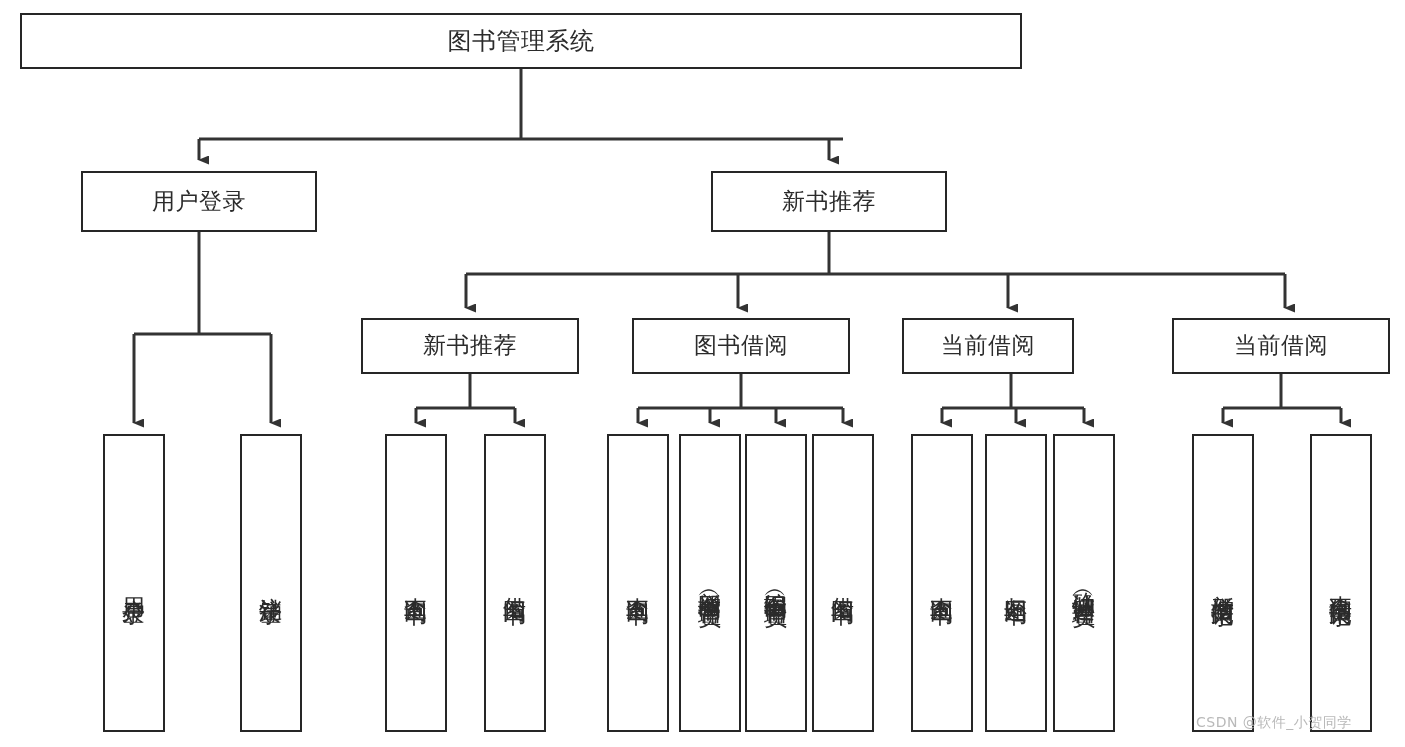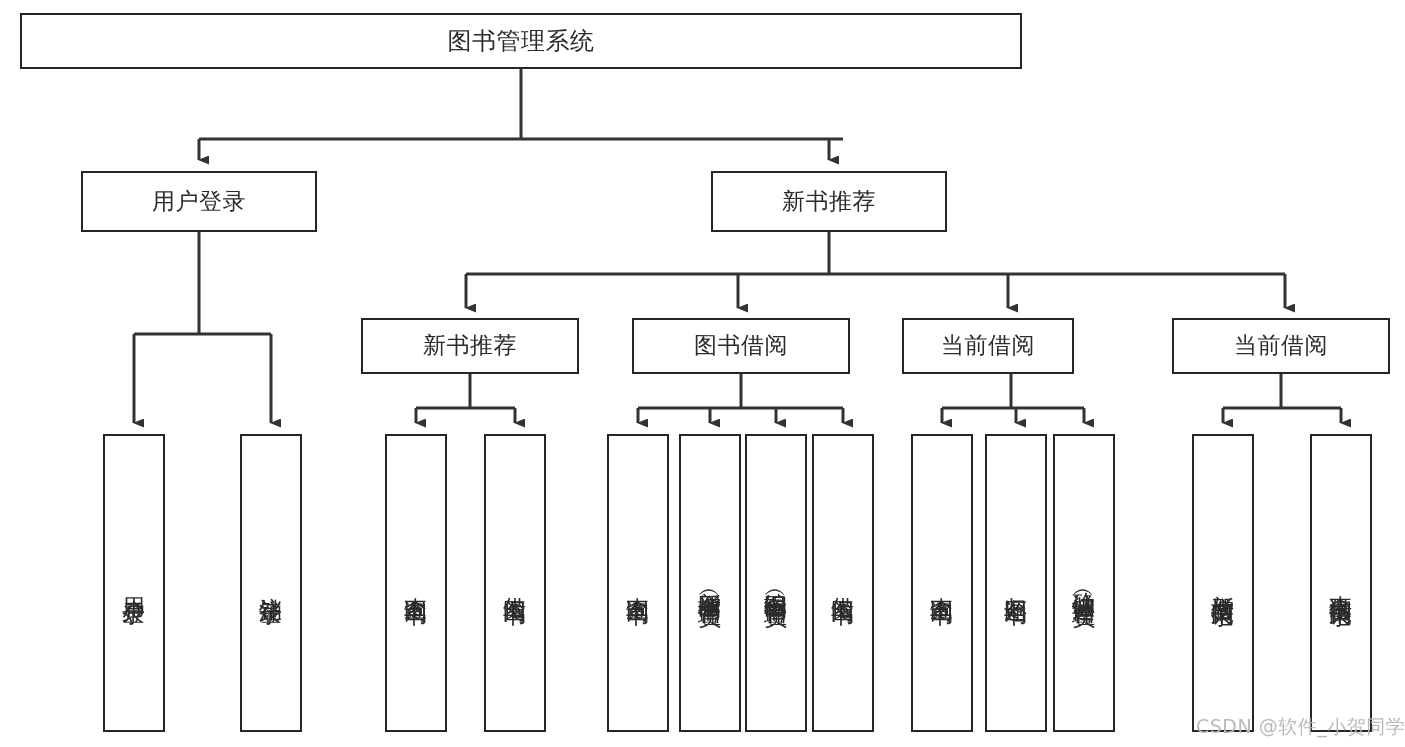--- a/index.html
+++ b/index.html
@@ -46,21 +46,21 @@
     text-orientation: upright;
     font-size: 23px;
     line-height: 1.22;
     letter-spacing: 2px;
     white-space: nowrap;
   }
   .node-root .node-label-h { font-size: 24px; }
   .watermark {
     position: absolute;
     color: #b9b9b9;
-    font-size: 19px;
+    font-size: 14px;
     letter-spacing: 0.5px;
     white-space: nowrap;
     user-select: none;
   }
 </style>
 </head>
 <body>
 
 <div id="canvas">
 

